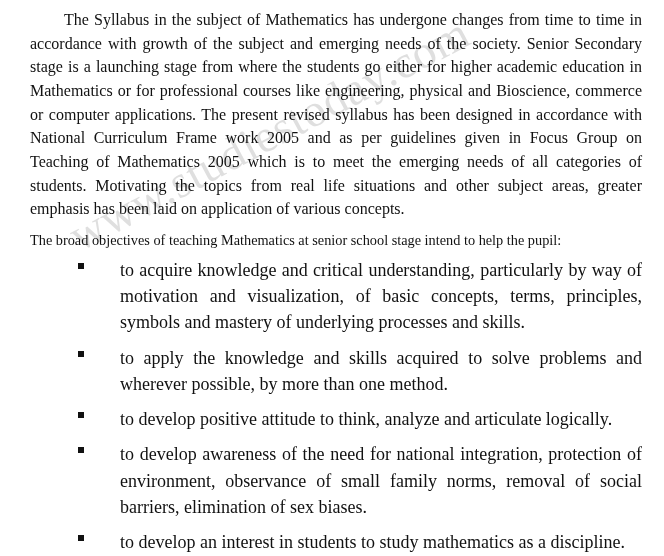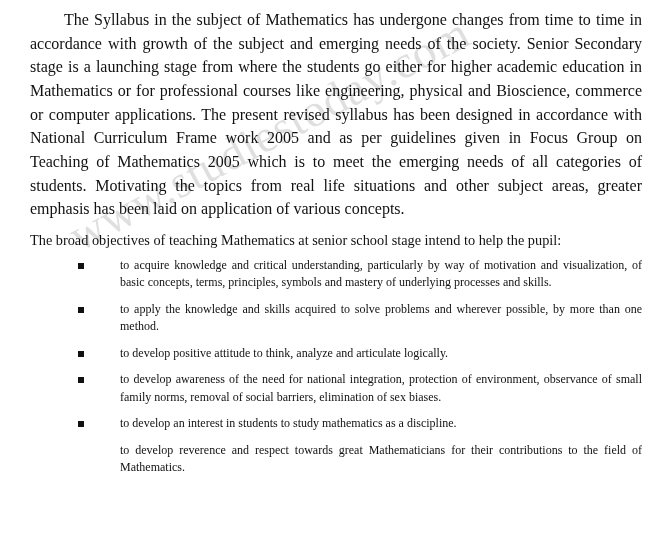--- a/index.html
+++ b/index.html
@@ -68,21 +68,21 @@
   }
   ul.objectives {
     list-style: none;
     margin: 0;
     padding: 0 0 0 48px;
     position: relative;
     z-index: 8;
   }
   ul.objectives li {
     position: relative;
-    font-size: 12px;
+    font-size: 18px;
     line-height: 1.46;
     text-align: justify;
     margin-bottom: 9px;
     padding-left: 42px;
   }
   ul.objectives li .bullet {
     position: absolute;
     left: 0;
     top: 6px;
     width: 6px;

